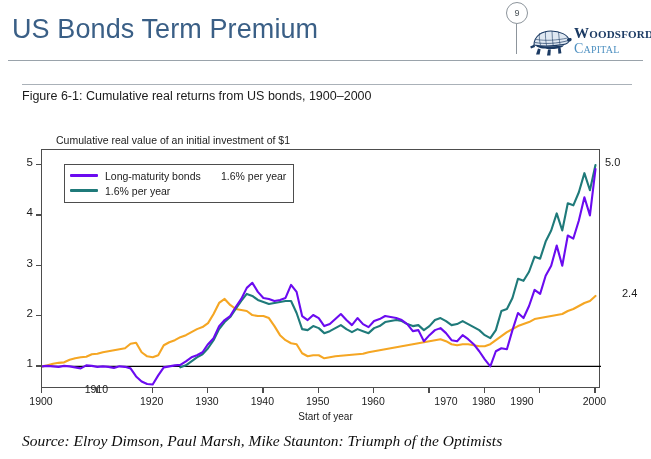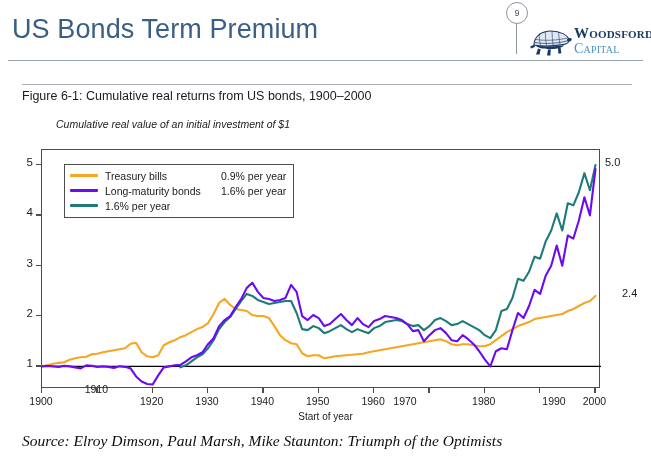--- a/index.html
+++ b/index.html
@@ -77,22 +77,22 @@
     position:absolute;left:22px;top:89px;
     font-size:12.5px;font-weight:400;color:#1b1b1b;
     white-space:nowrap;
   }
 
   
   #chart{
     position:absolute;left:0;top:118px;width:651px;height:310px;
   }
   #chart-subtitle{
-    position:absolute;left:56px;top:0;
-    font-size:10.5px;color:#1b1b1b;white-space:nowrap;font-style:italic;
+    position:absolute;left:56px;top:16px;
+    font-size:10.5px;color:#1b1b1b;white-space:nowrap;
   }
   #plot-frame{
     position:absolute;left:41px;top:31px;width:559px;height:239px;
     border:1.3px solid #4d4d4d;
     box-sizing:border-box;
     background:#fff;
   }
   #plot-svg{position:absolute;left:0;top:0;}
 
   
@@ -233,43 +233,38 @@
       <div class="xtick-label" style="left: 134.693px; top: 277px;">1920</div>
       <div class="xtick-mark" style="left: 151.693px; top: 270px;"></div>
       <div class="xtick-label" style="left: 190.04px; top: 277px;">1930</div>
       <div class="xtick-mark" style="left: 207.04px; top: 270px;"></div>
       <div class="xtick-label" style="left: 245.386px; top: 277px;">1940</div>
       <div class="xtick-mark" style="left: 262.386px; top: 270px;"></div>
       <div class="xtick-label" style="left: 300.733px; top: 277px;">1950</div>
       <div class="xtick-mark" style="left: 317.733px; top: 270px;"></div>
       <div class="xtick-label" style="left: 356.079px; top: 277px;">1960</div>
       <div class="xtick-mark" style="left: 373.079px; top: 270px;"></div>
-      <div class="xtick-label" style="left: 388px; top: 277px;">1970</div>
+      <div class="xtick-label" style="left: 429px; top: 277px;">1970</div>
       <div class="xtick-mark" style="left: 428.426px; top: 270px;"></div>
       <div class="xtick-label" style="left: 466.772px; top: 277px;">1980</div>
       <div class="xtick-mark" style="left: 483.772px; top: 270px;"></div>
-      <div class="xtick-label" style="left: 537px; top: 277px;">1990</div>
+      <div class="xtick-label" style="left: 505px; top: 277px;">1990</div>
       <div class="xtick-mark" style="left: 539.119px; top: 270px;"></div>
       <div class="xtick-label" style="left: 577.465px; top: 277px; text-align: center;">2000</div>
       <div class="xtick-mark" style="left: 594.465px; top: 270px;"></div>
     </div>
 
   <div id="xaxis-title">Start of year</div>
 
   <div id="end-labels">
       <div class="end-label" style="left: 605px; top: 38.0947px;">5.0</div>
       <div class="end-label" style="left: 605px; top: 168.916px; margin-left: 17px;">2.4</div>
     </div>
 
   <div id="legend">
-      <div class="legend-row">
-        <span class="legend-swatch" style="background: rgb(245, 166, 35);"></span>
-        <span class="legend-label">Treasury bills</span>
-        <span class="legend-value">0.9% per year</span>
-      </div>
       <div class="legend-row">
         <span class="legend-swatch" style="background: rgb(107, 11, 240);"></span>
         <span class="legend-label">Long-maturity bonds</span>
         <span class="legend-value">1.6% per year</span>
       </div>
       <div class="legend-row">
         <span class="legend-swatch" style="background: rgb(31, 122, 122);"></span>
         <span class="legend-value">1.6% per year</span>
       </div>
     </div>

